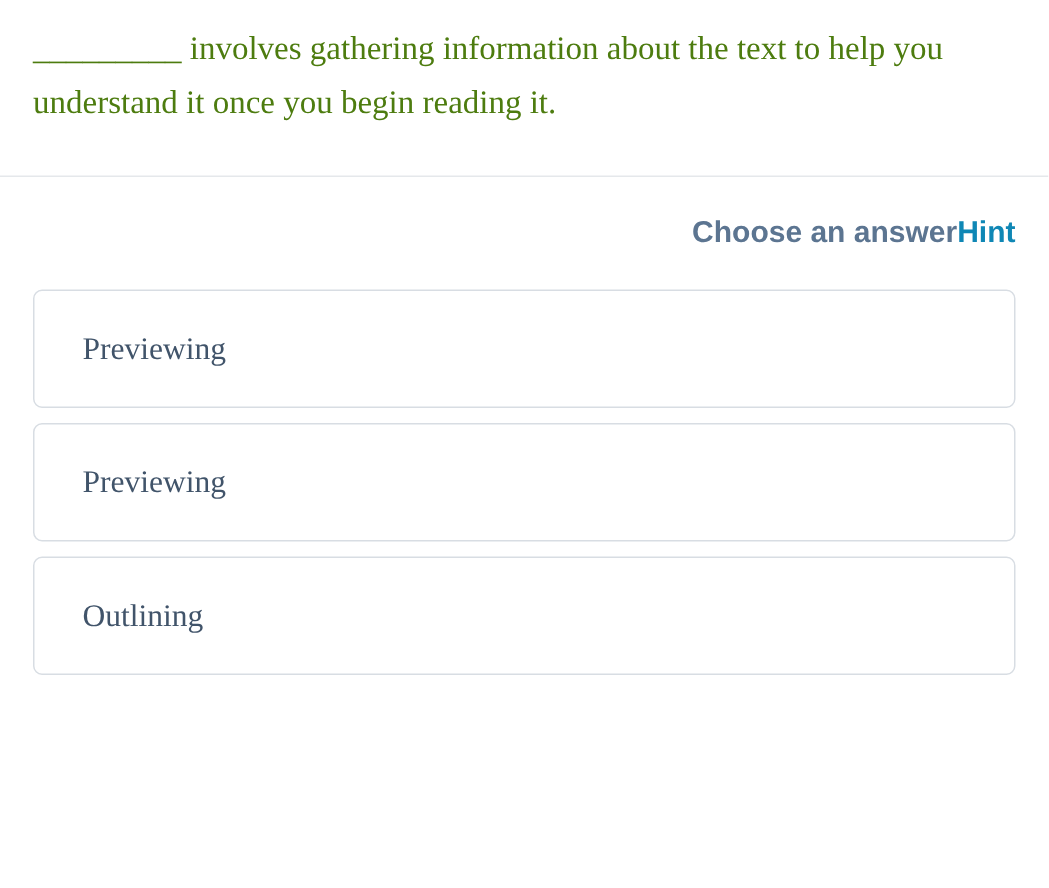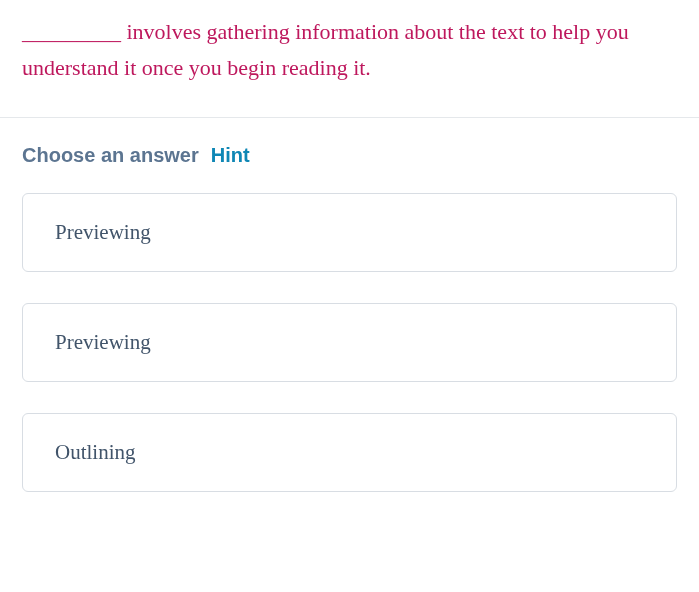--- a/index.html
+++ b/index.html
@@ -13,55 +13,54 @@
       width: 699px;
       height: 592px;
       overflow: hidden;
     }
     .question-section {
       padding: 14px 22px 30px 22px;
     }
     .question-text {
       font-size: 22px;
       line-height: 1.65;
-      color: #be185d;
+      color: #4d7c0f;
       font-family: Georgia, serif;
     }
     .divider {
       border: none;
       border-top: 1px solid #e5e8eb;
       margin: 0;
     }
     .answer-section {
       padding: 26px 22px 20px 22px;
     }
     .answer-header {
       display: flex;
-      justify-content: flex-start;
+      justify-content: flex-end;
       align-items: center;
       margin-bottom: 26px;
     }
     .choose-label {
       font-family: -apple-system, BlinkMacSystemFont, 'Segoe UI', Arial, sans-serif;
       font-size: 20px;
       font-weight: 700;
       color: #5c7591;
     }
     .hint-link {
       font-family: -apple-system, BlinkMacSystemFont, 'Segoe UI', Arial, sans-serif;
       font-size: 20px;
       font-weight: 700;
       color: #0f87b5;
       cursor: pointer;
-      margin-left: 12px;
     }
     .answer-options {
       display: flex;
       flex-direction: column;
-      gap: 31px;
+      gap: 10px;
     }
     .answer-option {
       border: 1px solid #d8dde3;
       border-radius: 6px;
       padding: 26px 32px;
       font-family: Georgia, serif;
       font-size: 21px;
       color: #41546a;
       cursor: pointer;
       background: #ffffff;

